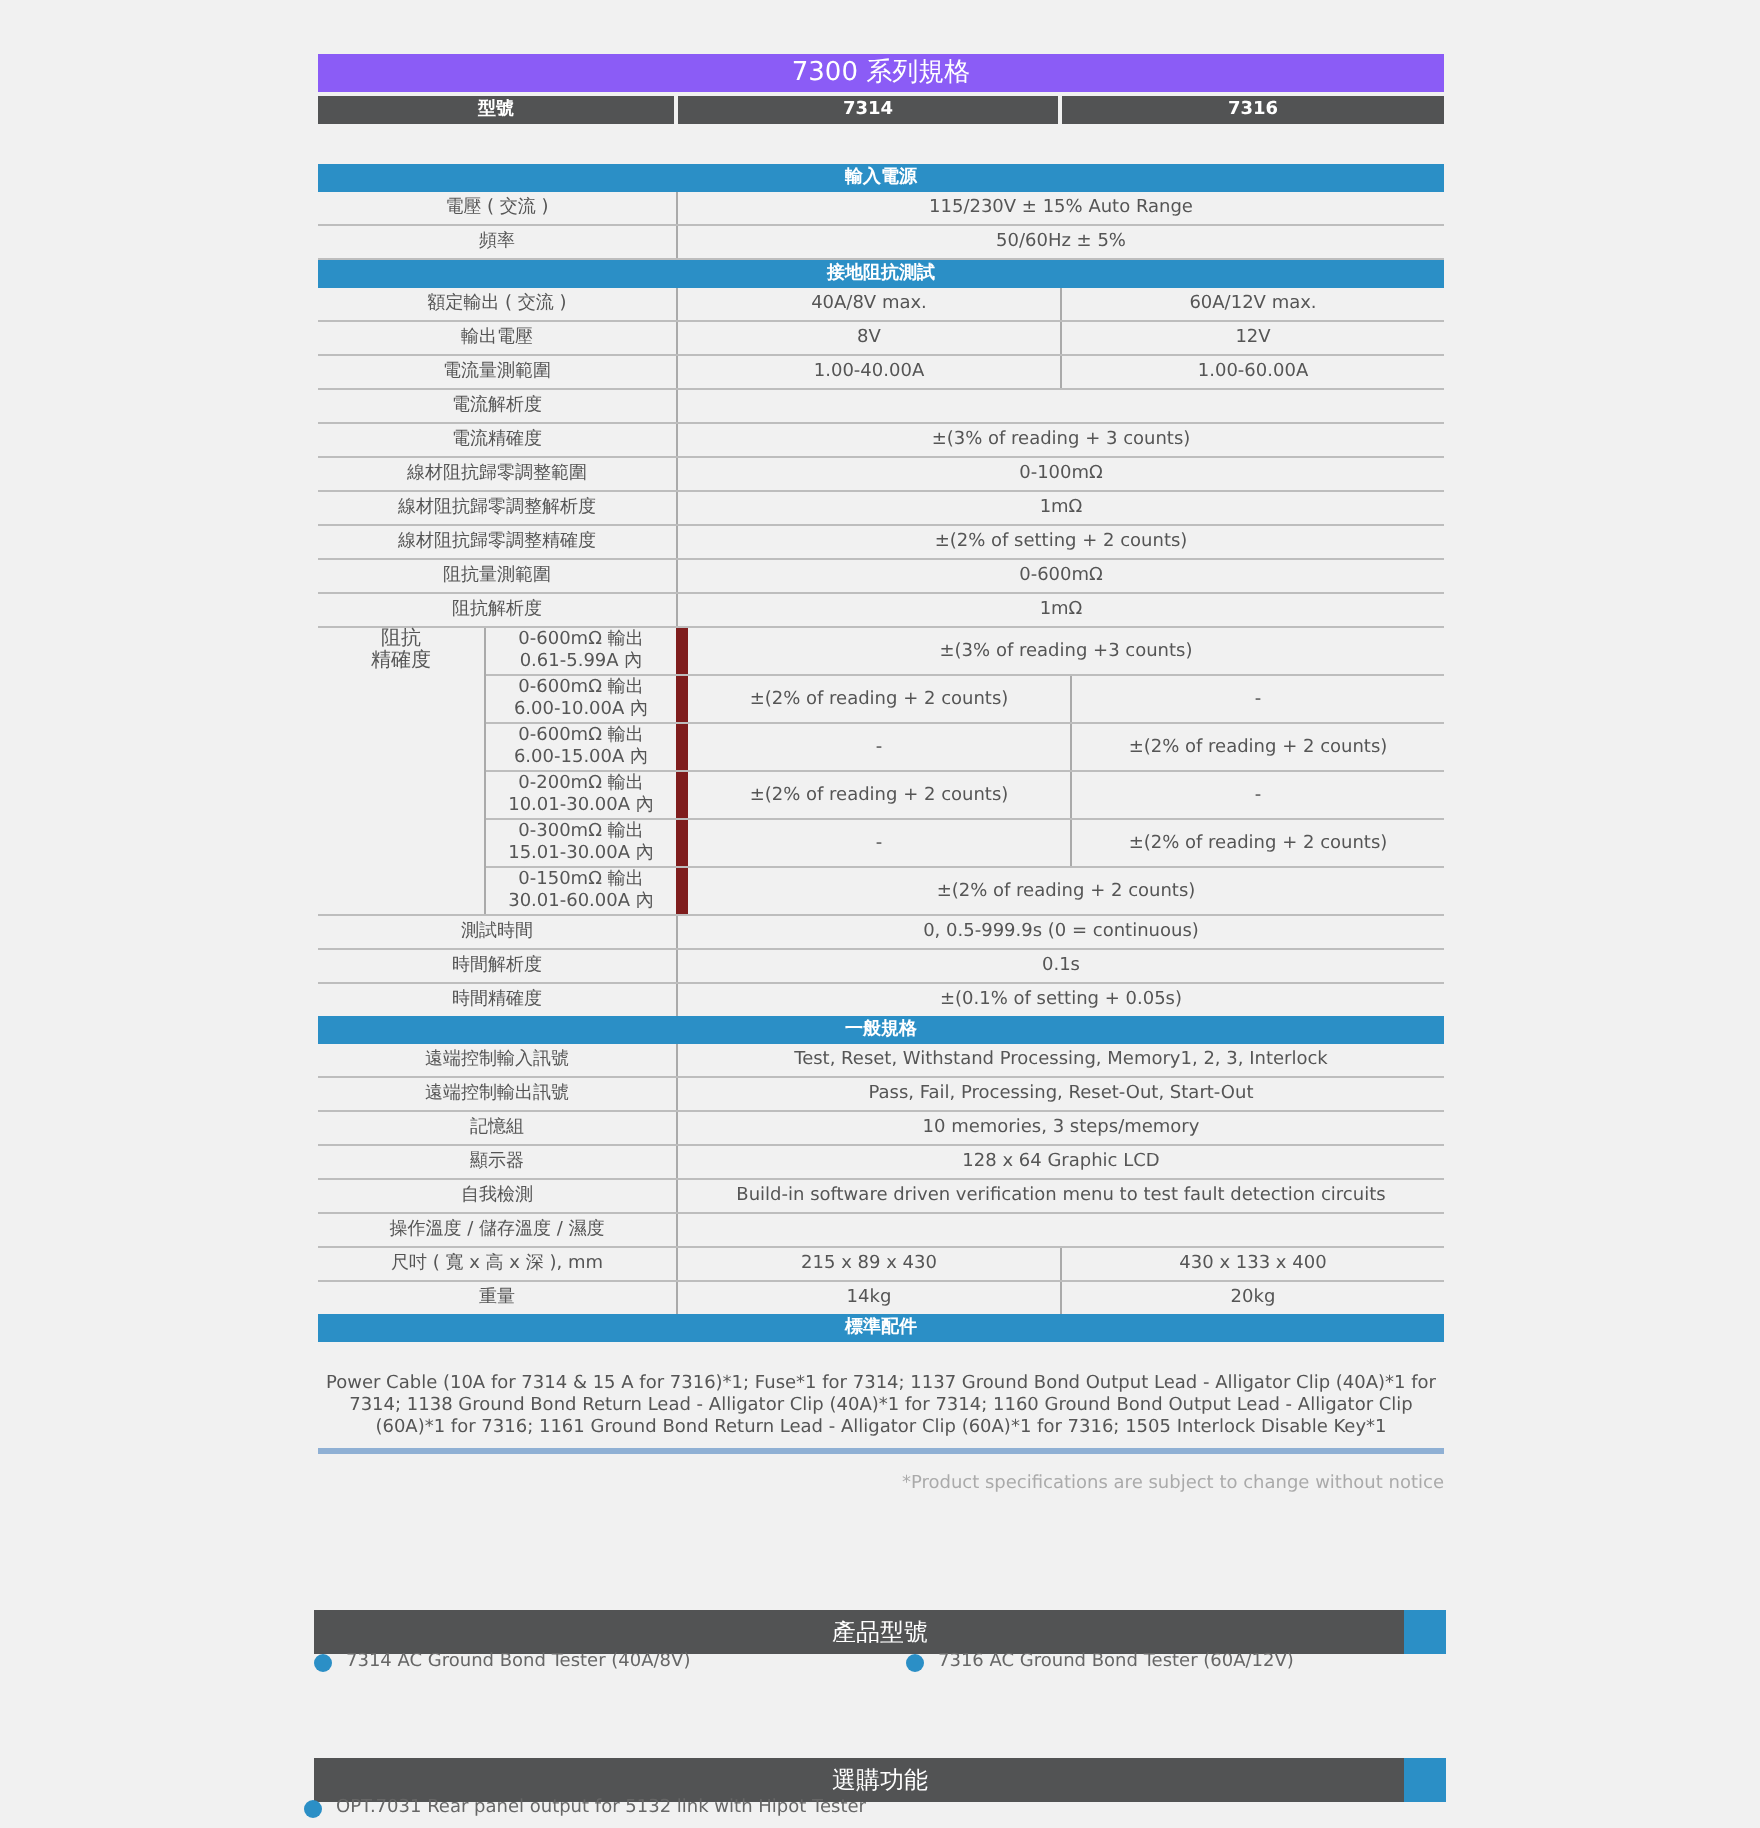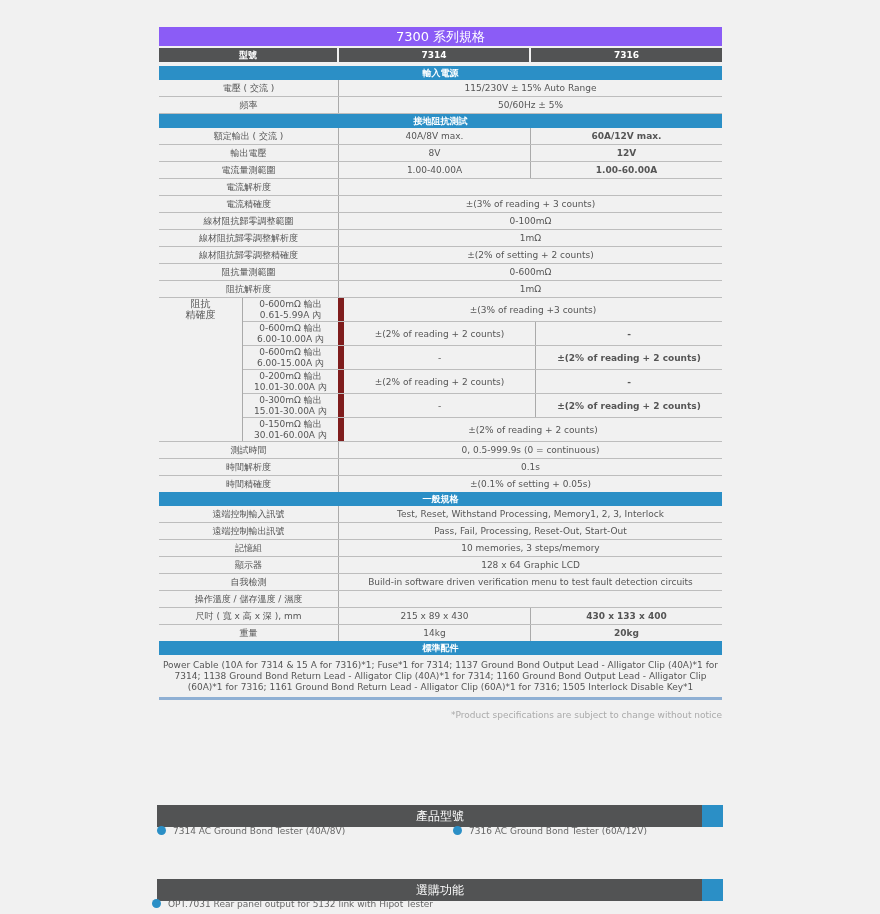--- a/index.html
+++ b/index.html
@@ -1,45 +1,45 @@
 <!DOCTYPE html>
 <html><head>
 <meta charset="utf-8">
 <style>
   html, body { margin:0; padding:0; }
   body { width:880px; height:914px; background:#f1f1f1; font-family:"DejaVu Sans", sans-serif; color:#555; position:relative; overflow:hidden; }
   .spec { position:absolute; left:159px; top:27px; width:563px; }
   .title { background:#8b5cf6; color:#fff; text-align:center; font-size:13px; height:19px; line-height:19px; margin-bottom:2px; }
-  .modelrow { display:flex; height:14px; margin-bottom:4px; }
+  .modelrow { display:flex; height:14px; margin-bottom:20px; }
   .modelrow div { background:#525354; color:#fff; font-size:9px; font-weight:bold; text-align:center; line-height:14px; }
   .modelrow .c0 { width:178px; margin-right:2px; }
   .modelrow .c1 { width:190px; margin-right:2px; }
   .modelrow .c2 { flex:1; }
   .sec { background:#2b8fc6; color:#fff; font-size:9px; font-weight:bold; text-align:center; height:14px; line-height:14px; }
   .row { display:flex; height:16px; border-bottom:1px solid #bdbdbd; font-size:9px; line-height:16px; }
   .row > div { text-align:center; white-space:nowrap; overflow:hidden; }
   .lab { width:179px; border-right:1px solid #aaa; }
   .span { flex:1; }
   .v1 { width:191px; border-right:1px solid #aaa; }
-  .v2 { flex:1;font-weight:bold; }
+  .v2 { flex:1; }
   .group { display:flex; border-bottom:1px solid #bdbdbd; }
   .glab { width:83px; display:flex; align-items:flex-start; justify-content:center; text-align:center; font-size:10px; line-height:11px; }
   .gbody { flex:1; border-left:1px solid #aaa; }
   .grow { display:flex; height:23px; font-size:9px; border-bottom:1px solid #bdbdbd; }
   .grow:last-child { border-bottom:none; }
   .gsub { width:95px; border-right:6px solid #7f1d1d; text-align:left; padding-left:0; line-height:11px; display:flex; flex-direction:column; justify-content:center; align-items:center; }
   .gval { display:flex; align-items:center; justify-content:center; }
   .gval.span { flex:1; }
   .gval.v1 { width:191px; border-right:1px solid #aaa; }
   .gval.v2 { flex:1; }
-  .acc { font-size:9px; line-height:11px; text-align:center; padding:5px 2px 4px; color:#555; border-bottom:3px solid #8fb0d4; }
+  .acc { font-size:9px; line-height:11px; text-align:center; padding:16px 2px 4px; color:#555; border-bottom:3px solid #8fb0d4; }
   .note { font-size:9px; color:#aaa; text-align:right; margin-top:10px; }
   .bar { position:absolute; left:157px; width:566px; height:22px; background:#525354; color:#fff; font-size:12px; text-align:center; line-height:22px;margin-top:15px; }
   .bar .accent { position:absolute; right:0; top:0; width:21px; height:22px; background:#2b8fc6; }
-  .li { position:absolute; font-size:9px; color:#666; display:flex; }
+  .li { position:absolute; font-size:9px; color:#666; display:flex; align-items:center; }
   .dot { width:9px; height:9px; border-radius:50%; background:#2b8fc6; margin-right:7px; }
 </style>
 </head>
 <body>
 
 <div class="spec">
   <div class="title">7300 系列規格</div>
   <div class="modelrow">
     <div class="c0">型號</div>
     <div class="c1">7314</div>

